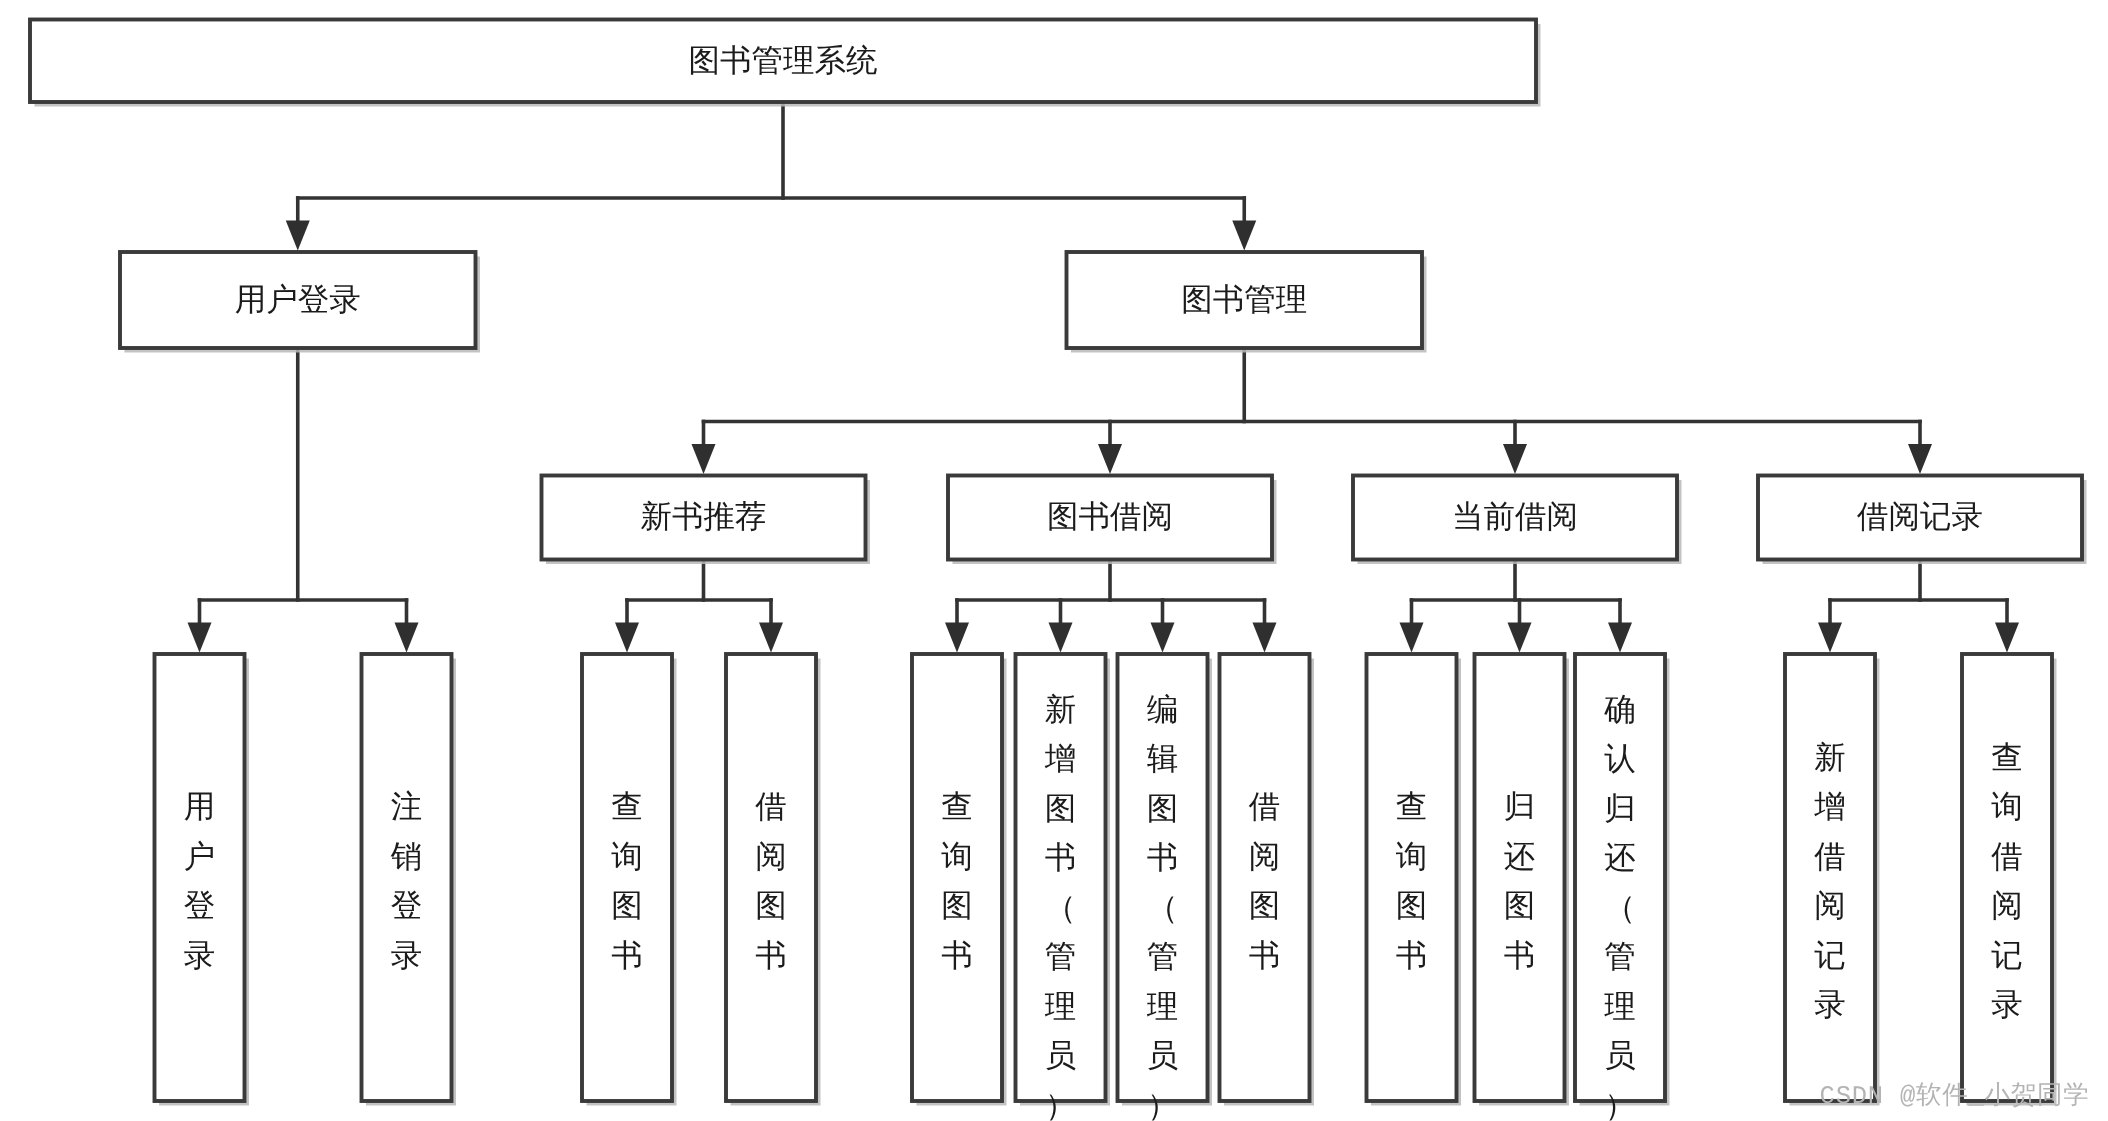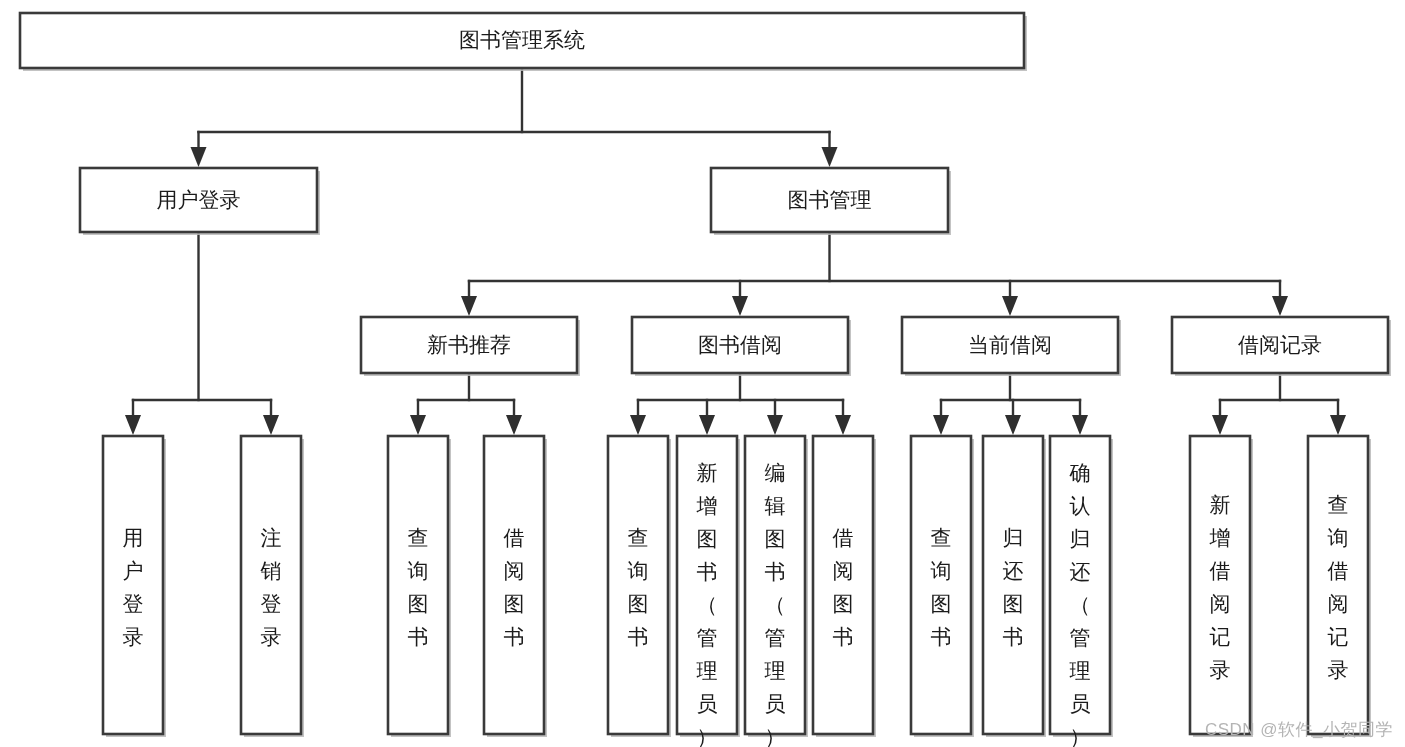--- a/index.html
+++ b/index.html
@@ -54,21 +54,21 @@
   }
   .node-label-v {
     font-family: "Liberation Sans", "DejaVu Sans", sans-serif;
     font-size: 21px;
     fill: #1b1b1b;
   }
   .watermark {
     position: absolute;
     right: 12px;
     bottom: 6px;
-    font-family: Liberation Sans, sans-serif;
+    font-family: Liberation Mono, monospace;
     font-size: 17px;
     color: #b4b4b4;
     letter-spacing: 0.5px;
     white-space: nowrap;
     user-select: none;
   }
 </style>
 </head>
 <body>
 

